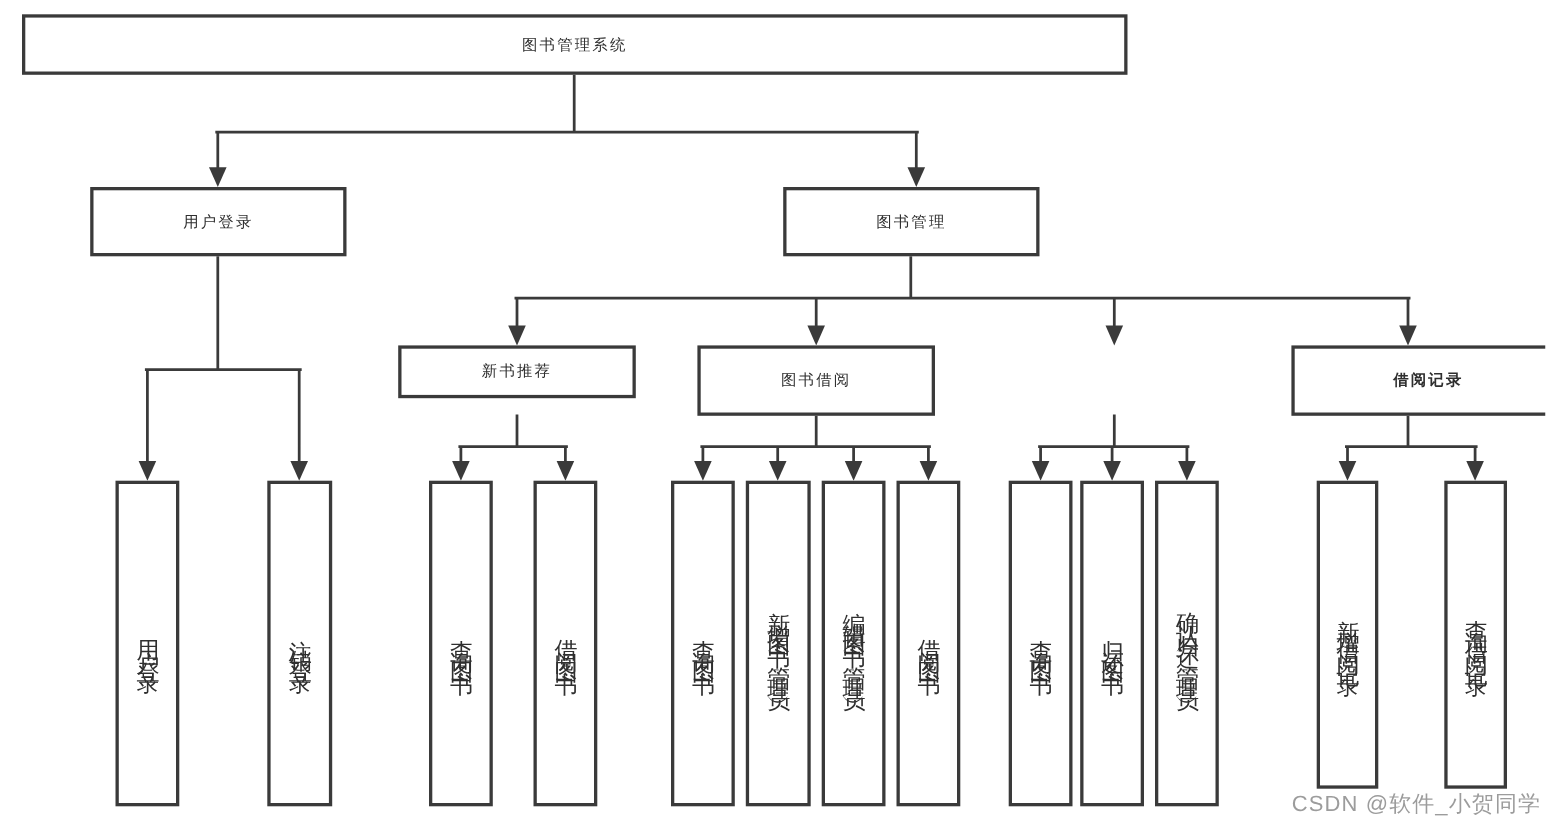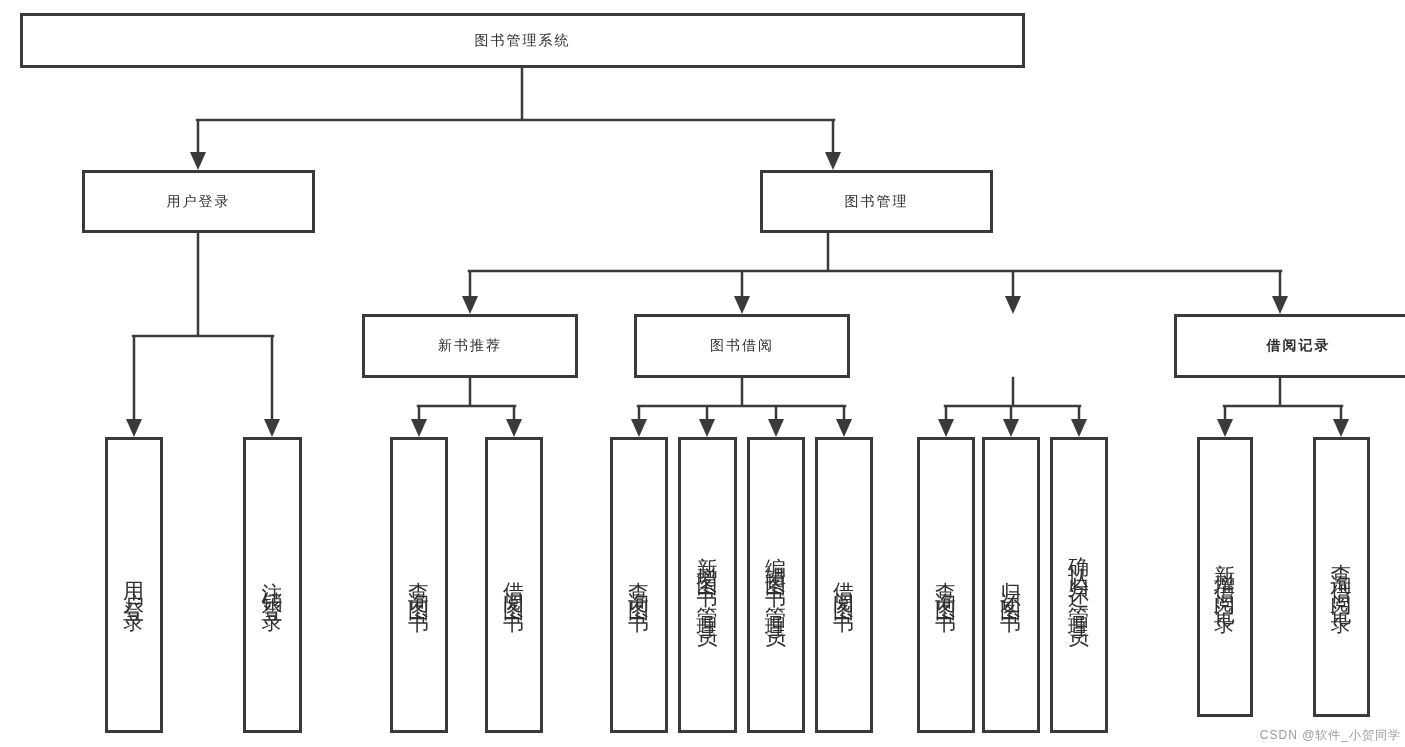--- a/index.html
+++ b/index.html
@@ -51,21 +51,21 @@
     text-orientation: mixed;
     font-size: 21px;
     letter-spacing: 10px;
     line-height: 1;
   }
   .watermark {
     position: absolute;
     right: 4px;
     bottom: 3px;
     z-index: 3;
-    font-size: 12px;
+    font-size: 20px;
     color: #9c9c9c;
     letter-spacing: 1px;
     white-space: nowrap;
   }
 </style>
 </head>
 <body>
 
 <div class="canvas">
 
@@ -123,23 +123,23 @@
         <polygon points="1003,419 1019,419 1011,437"></polygon>
         <polygon points="1071,419 1087,419 1079,437"></polygon>
         <polygon points="1217,419 1233,419 1225,437"></polygon>
         <polygon points="1333,419 1349,419 1341,437"></polygon>
       </g>
   </svg>
 
   <div class="node" style="left:20px; top:13px; width:1005px; height:55px;">图书管理系统</div>
 
   <div class="node" style="left:82px; top:170px; width:233px; height:63px;">用户登录</div>
-  <div class="node" style="left:712px; top:170px; width:233px; height:63px;margin-left:48px;">图书管理</div>
+  <div class="node" style="left:712px; top:170px; width:233px; height:63px;">图书管理</div>
 
-  <div class="node" style="left:362px; top:314px; width:216px; height:64px;">新书推荐</div>
+  <div class="node" style="left:362px; top:314px; width:216px; height:48px;">新书推荐</div>
   <div class="node" style="left:634px; top:314px; width:216px; height:64px;">图书借阅</div>
   <div class="node" style="left:1174px; top:314px; width:249px; height:64px;font-weight:bold;">借阅记录</div>
 
   <div class="vnode" style="left:105px; top:437px; width:58px; height:296px;">用户登录</div>
   <div class="vnode" style="left:243px; top:437px; width:59px; height:296px;">注销登录</div>
 
   <div class="vnode" style="left:390px; top:437px; width:58px; height:296px;">查询图书</div>
   <div class="vnode" style="left:485px; top:437px; width:58px; height:296px;">借阅图书</div>
 
   <div class="vnode" style="left:610px; top:437px; width:58px; height:296px;">查询图书</div>

